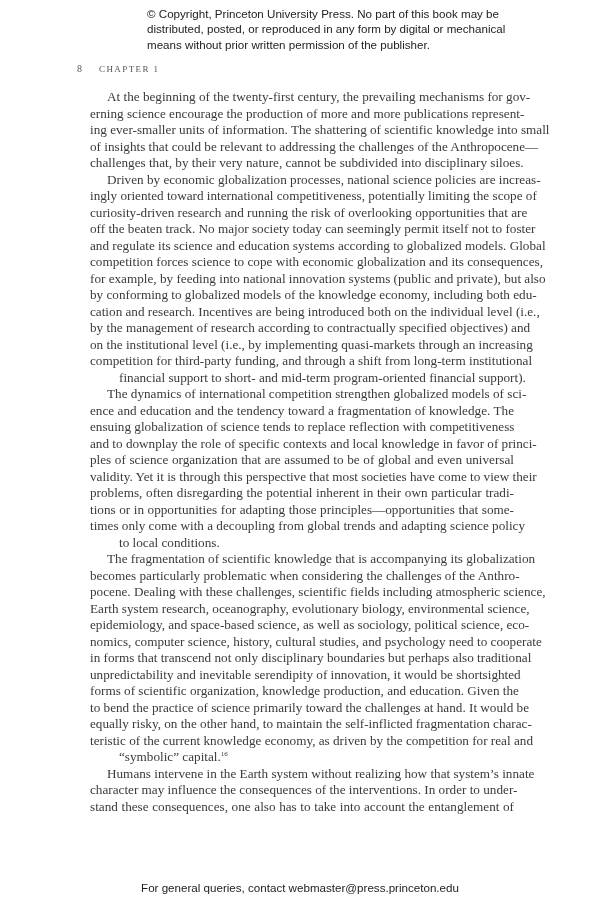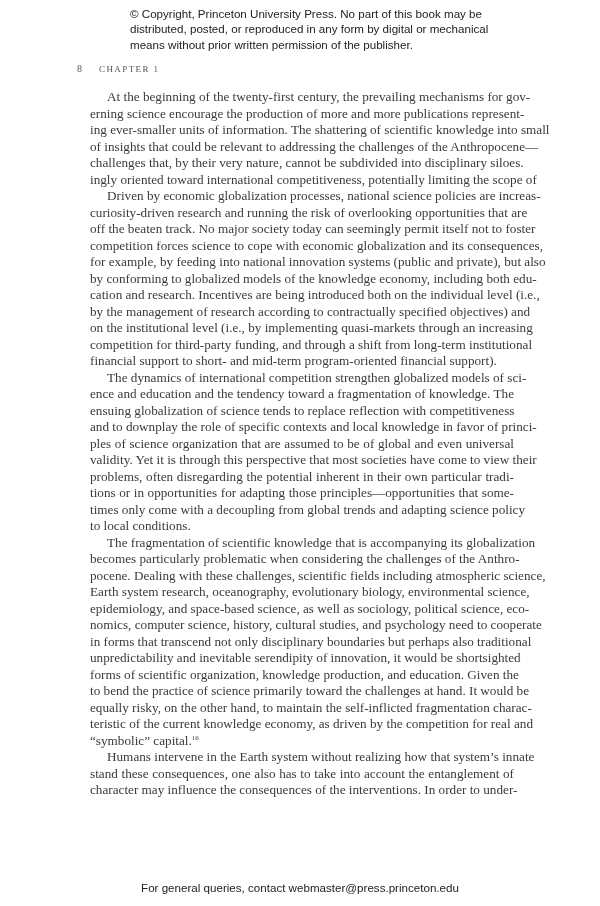--- a/index.html
+++ b/index.html
@@ -1,38 +1,38 @@
 <!DOCTYPE html>
 <html><head>
   <meta charset="utf-8">
   <style>
     html, body { margin: 0; padding: 0; background: #ffffff; }
     body { width: 600px; height: 906px; position: relative; overflow: hidden; }
     .copyright {
-      position: absolute; left: 130px; top: 6px; width: 400px;
+      position: absolute; left: 147px; top: 6px; width: 400px;
       font-family: "Liberation Sans", sans-serif; font-size: 11.6px; line-height: 15.4px;
       color: #222;
     }
     .copyright div { white-space: nowrap; }
     .running-head {
       position: absolute; left: 77px; top: 63px;
       font-family: "Liberation Serif", serif; font-size: 9px; color: #555;
       letter-spacing: 1.4px;
     }
     .running-head .pg { margin-right: 12px; font-size: 10px; }
     .body-text {
       position: absolute; left: 90px; top: 89px; width: 424px;
       font-family: Liberation Serif, serif; font-size: 13.2px; color: #3a3a3a;
     }
     .line {
       height: 16.5px; line-height: 16.5px; white-space: nowrap;
       text-align: justify; text-align-last: justify;
     }
     .line.indent { padding-left: 17px; }
-    .line.last { text-align-last: left; }
+    .line.last { text-align-last: left; margin-left: 29px; }
     sup { font-size: 7px; vertical-align: 5px; line-height: 0; }
     .footer {
       position: absolute; left: 0; width: 600px; top: 881px; text-align: center;
       font-family: "Liberation Sans", sans-serif; font-size: 11.6px; color: #222;
     }
   </style>
 </head>
 <body>
 
 <div class="copyright">
@@ -50,24 +50,25 @@
 
   <div>
     <div class="line indent">At the beginning of the twenty-first century, the prevailing mechanisms for gov-</div>
     <div class="line">erning science encourage the production of more and more publications represent-</div>
     <div class="line">ing ever-smaller units of information. The shattering of scientific knowledge into small</div>
     <div class="line">of insights that could be relevant to addressing the challenges of the Anthropocene—</div>
     <div class="line">challenges that, by their very nature, cannot be subdivided into disciplinary siloes.</div>
   </div>
 
   <div>
+    <div class="line indent">Driven by economic globalization processes, national science policies are increas-</div>
     <div class="line">ingly oriented toward international competitiveness, potentially limiting the scope of</div>
-    <div class="line indent">Driven by economic globalization processes, national science policies are increas-</div>
     <div class="line">curiosity-driven research and running the risk of overlooking opportunities that are</div>
     <div class="line">off the beaten track. No major society today can seemingly permit itself not to foster</div>
+    <div class="line">and regulate its science and education systems according to globalized models. Global</div>
     <div class="line">competition forces science to cope with economic globalization and its consequences,</div>
     <div class="line">for example, by feeding into national innovation systems (public and private), but also</div>
     <div class="line">by conforming to globalized models of the knowledge economy, including both edu-</div>
     <div class="line">cation and research. Incentives are being introduced both on the individual level (i.e.,</div>
     <div class="line">by the management of research according to contractually specified objectives) and</div>
     <div class="line">on the institutional level (i.e., by implementing quasi-markets through an increasing</div>
     <div class="line">competition for third-party funding, and through a shift from long-term institutional</div>
     <div class="line last">financial support to short- and mid-term program-oriented financial support).</div>
   </div>
 
@@ -95,18 +96,18 @@
     <div class="line">unpredictability and inevitable serendipity of innovation, it would be shortsighted</div>
     <div class="line">forms of scientific organization, knowledge production, and education. Given the</div>
     <div class="line">to bend the practice of science primarily toward the challenges at hand. It would be</div>
     <div class="line">equally risky, on the other hand, to maintain the self-inflicted fragmentation charac-</div>
     <div class="line">teristic of the current knowledge economy, as driven by the competition for real and</div>
     <div class="line last"><span>“symbolic” capital.</span><sup>16</sup></div>
   </div>
 
   <div>
     <div class="line indent">Humans intervene in the Earth system without realizing how that system’s innate</div>
+    <div class="line">character may influence the consequences of the interventions. In order to under-</div>
     <div class="line">stand these consequences, one also has to take into account the entanglement of</div>
-    <div class="line">character may influence the consequences of the interventions. In order to under-</div>
   </div>
 </div>
 
 <div class="footer">For general queries, contact webmaster@press.princeton.edu</div>
 
 </body></html>

